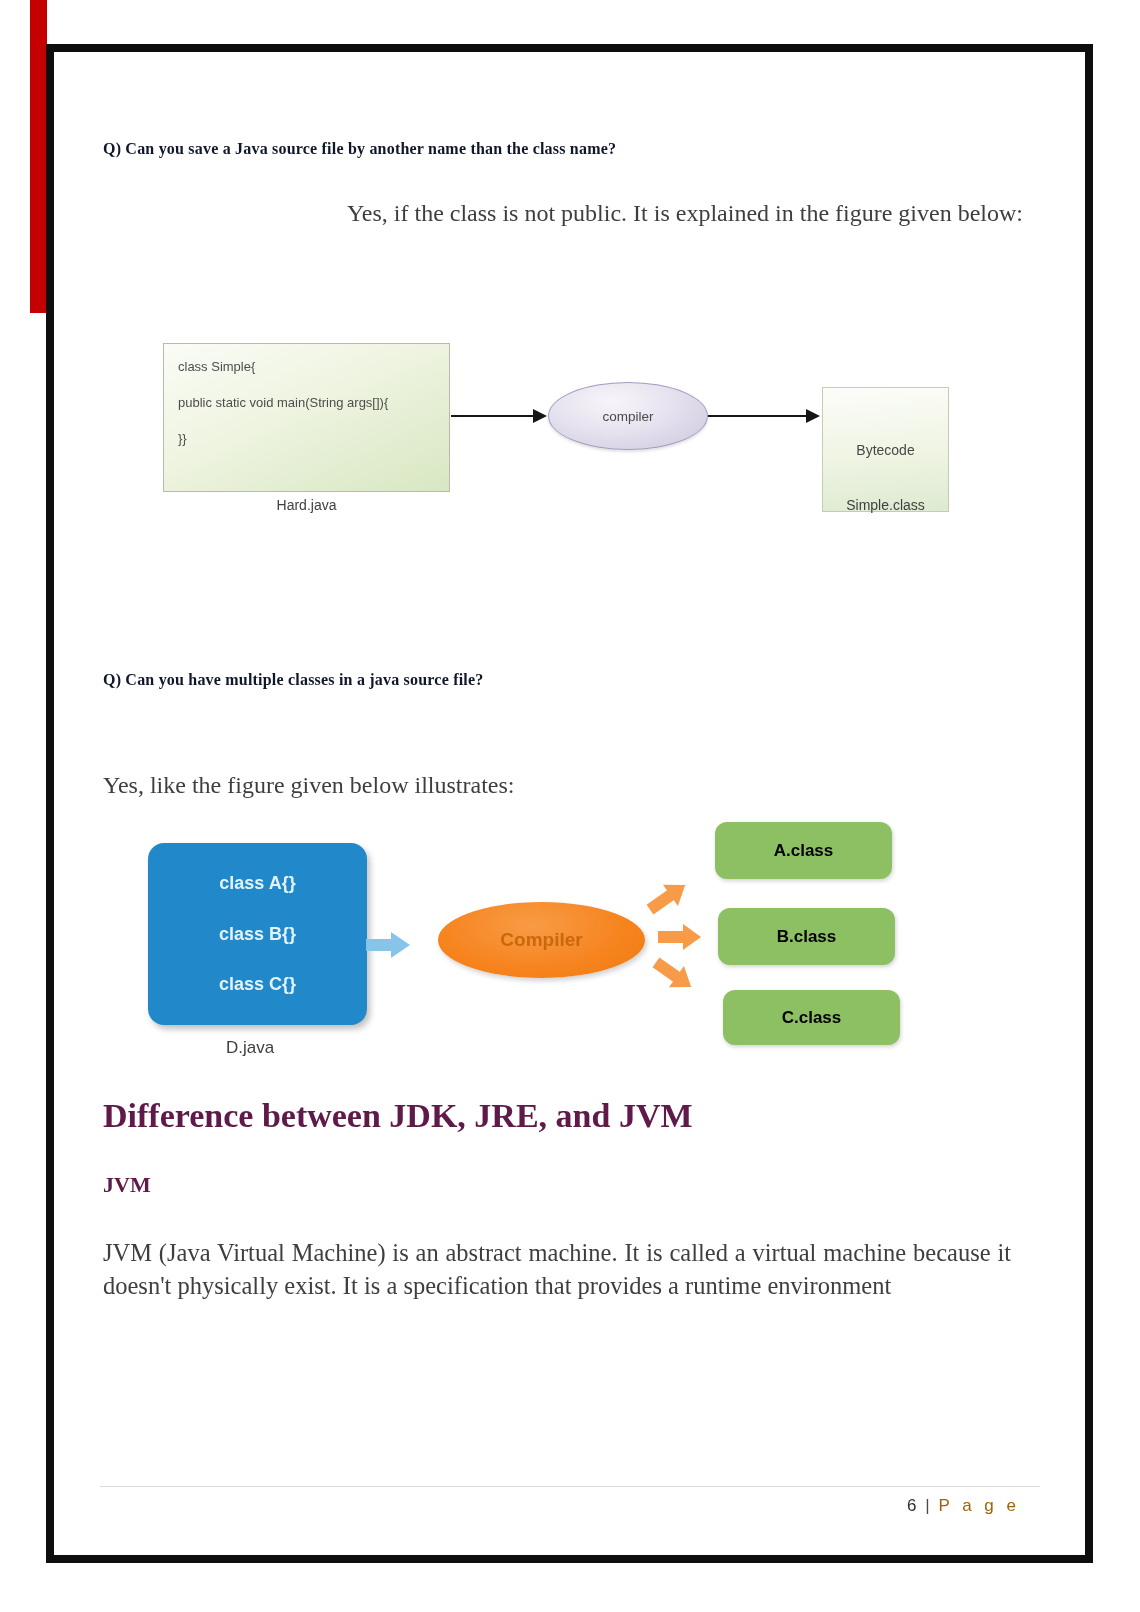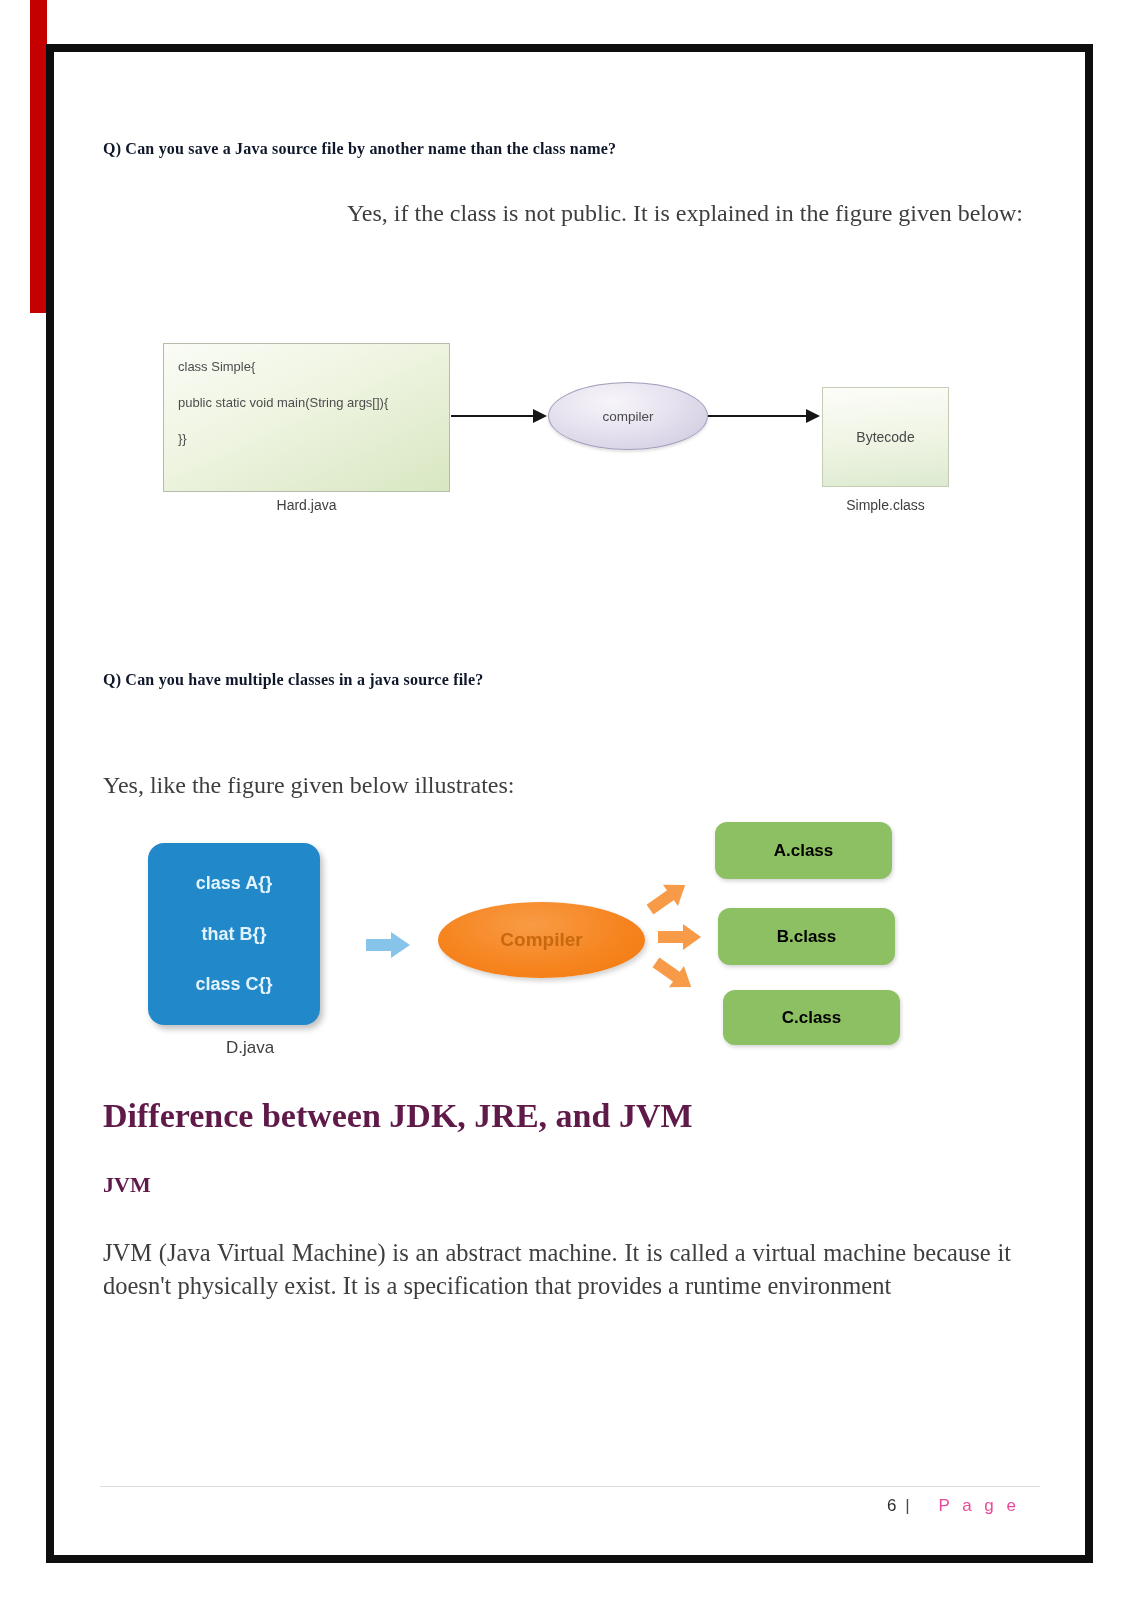--- a/index.html
+++ b/index.html
@@ -57,29 +57,29 @@
   }
   .ellipse1{
     left:548px;top:382px;width:160px;height:68px;border-radius:50%;
     border:1px solid #a49cbd;box-sizing:border-box;
     background:radial-gradient(ellipse at 40% 28%,#f7f5fa 0%,#e6e2ef 45%,#cdc5de 100%);
     display:flex;align-items:center;justify-content:center;
     font-family:"Liberation Sans", sans-serif;font-size:13.5px;color:#4a4a4a;
     box-shadow:0 2px 3px rgba(0,0,0,0.12);
   }
   .bytebox{
-    left:822px;top:387px;width:127px;height:100px;box-sizing:border-box;
+    left:822px;top:387px;width:127px;height:125px;box-sizing:border-box;
     border:1px solid #c4cdb3;
     background:linear-gradient(175deg,#fcfdf9 0%,#eff4e3 55%,#dcead0 100%);
     display:flex;align-items:center;justify-content:center;
     font-family:"Liberation Sans", sans-serif;font-size:14px;color:#484848;
   }
   
   .srcbox{
-    left:148px;top:843px;width:172px;height:182px;border-radius:16px;
+    left:148px;top:843px;width:219px;height:182px;border-radius:16px;
     background:#2189c9;box-shadow:3px 4px 6px rgba(0,0,0,0.25);
     display:flex;flex-direction:column;justify-content:space-evenly;
     align-items:center;
   }
   .srcline{
     font-family:"Liberation Sans", sans-serif;font-size:18px;font-weight:600;
     color:#e3f3fc;
   }
   .ellipse2{
     left:438px;top:902px;width:207px;height:76px;border-radius:50%;
@@ -106,21 +106,21 @@
   .orange .shaft{background:#f79b49;}
   .orange .head{border-left:18px solid #f79b49;}
   
   .footrule{left:100px;top:1486px;width:940px;height:1px;background:#dcdcdc;}
   .footer{
     left:100px;top:1496px;width:920px;text-align:right;
     font-family:"Liberation Sans", sans-serif;font-size:17px;color:#9b9b9b;
   }
   .footer .pnum{color:#2f2f2f;}
   .footer .psep{color:#4a4a4a;padding:0 4px;}
-  .footer .pword{letter-spacing:4px;color:#ec4899;margin-left:20px;}
+  .footer .pword{letter-spacing:4px;color:#a16207;}
 </style>
 </head>
 <body>
 
 <div class="abs ribbon"></div>
 
 <div class="abs frame"></div>
 
 <div class="abs qhead" style="top:140px;">Q) Can you save a Java source file by another name than the class name?</div>
 <div class="abs bodytext" style="top:200px;text-align:right;">Yes, if the class is not public. It is explained in the figure given below:</div>
@@ -145,21 +145,21 @@
 <div class="abs bytebox">
   <span>Bytecode</span>
 </div>
 <div class="abs figlabel" style="left:822px;top:497px;width:127px;">Simple.class</div>
 
 <div class="abs qhead" style="top:671px;">Q) Can you have multiple classes in a java source file?</div>
 <div class="abs bodytext" style="top:733px;margin-top:39px;">Yes, like the figure given below illustrates:</div>
 
 <div class="abs srcbox">
   <div class="srcline">class A{}</div>
-  <div class="srcline">that B{}</div>
+  <div class="srcline">class B{}</div>
   <div class="srcline">class C{}</div>
 </div>
 <div class="abs figlabel" style="left:148px;top:1038px;width:204px;font-size:17px;">D.java</div>
 
 <div class="abs blockarrow blue" style="left:366px;top:932px;">
   <div class="shaft"></div>
     <div class="head"></div>
 </div>
 
 <div class="abs ellipse2">

